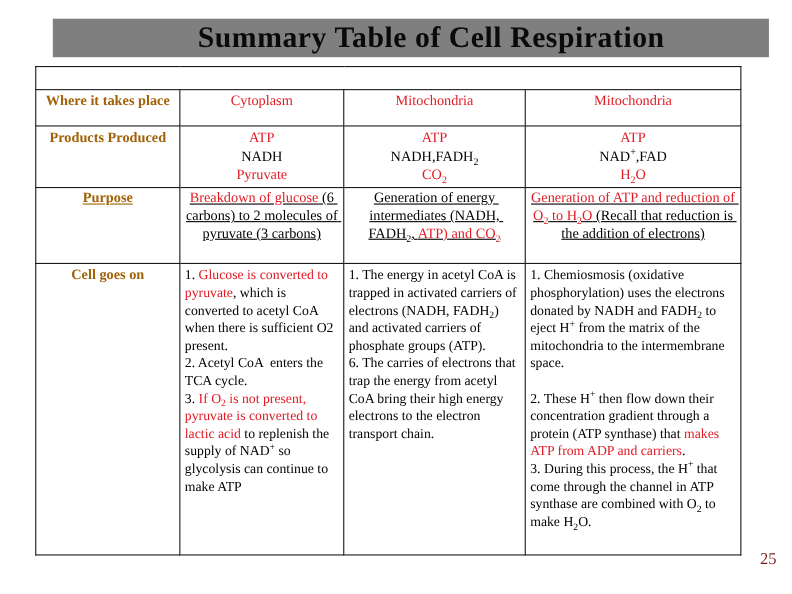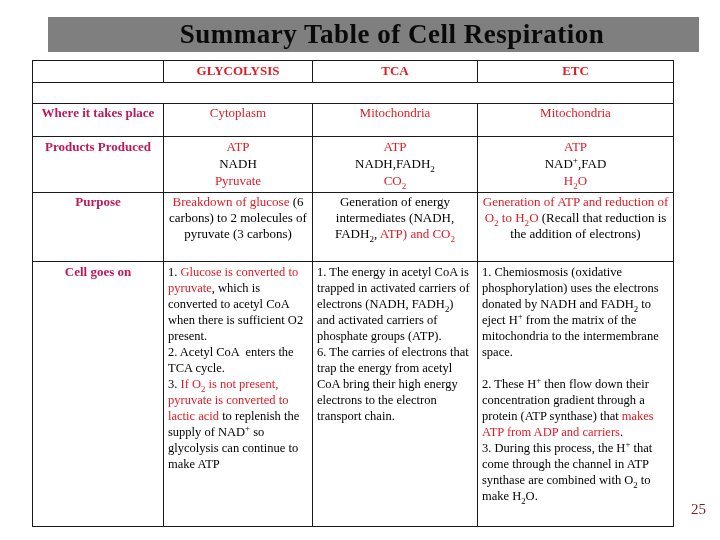--- a/index.html
+++ b/index.html
@@ -29,25 +29,25 @@
   table.summary td{
     border:1.5px solid var(--border-black);
     vertical-align:top;
     padding:1px 4px;
     text-align:center;
     font-size:13px;line-height:17px;
     white-space:pre-wrap;
     overflow:hidden;
   }
   td.hdr{font-weight:bold;color:var(--accent-red);height:19px;line-height:16px;}
-  td.label{font-weight:bold;color:#be185d;line-height:15px;padding-top:2px;}
+  td.label{font-weight:bold;color:#a16207;line-height:15px;padding-top:2px;}
   tr.spacer td{height:18px;}
   tr.row-where td{height:30px;line-height:15px;}
   tr.row-products td{height:53px;line-height:17px;margin-left:21px;}
-  tr.row-purpose td{height:66px;line-height:16px;}
+  tr.row-purpose td{height:66px;line-height:16px;text-decoration:underline;}
   tr.row-what td{height:260px;}
   tr.row-what td.body{
     text-align:left;font-size:12.5px;line-height:16px;padding:2px 4px;
   }
   .red{color:var(--accent-red);}
   sub,sup{font-size:70%;line-height:0;}
   .page-number{
     position:absolute;right:14px;top:501px;
     font-size:15px;color:#7f1d1d;
   }
@@ -62,26 +62,20 @@
   </div>
 
   <table class="summary">
     <colgroup>
       <col style="width:131px">
         <col style="width:149px">
         <col style="width:165px">
         <col style="width:196px">
     </colgroup>
     <tbody>
-        <tr>
-      <td class="hdr"></td>
-      <td class="hdr">GLYCOLYSIS</td>
-      <td class="hdr">TCA</td>
-      <td class="hdr">ETC</td>
-    </tr>
     <tr class="spacer">
       <td colspan="4"></td>
     </tr>
     <tr class="row-where">
       <td class="label">Where it takes place</td>
       <td class="body"><span class="red">Cytoplasm</span></td>
       <td class="body"><span class="red">Mitochondria</span></td>
       <td class="body"><span class="red">Mitochondria</span></td>
     </tr>
     <tr class="row-products">

